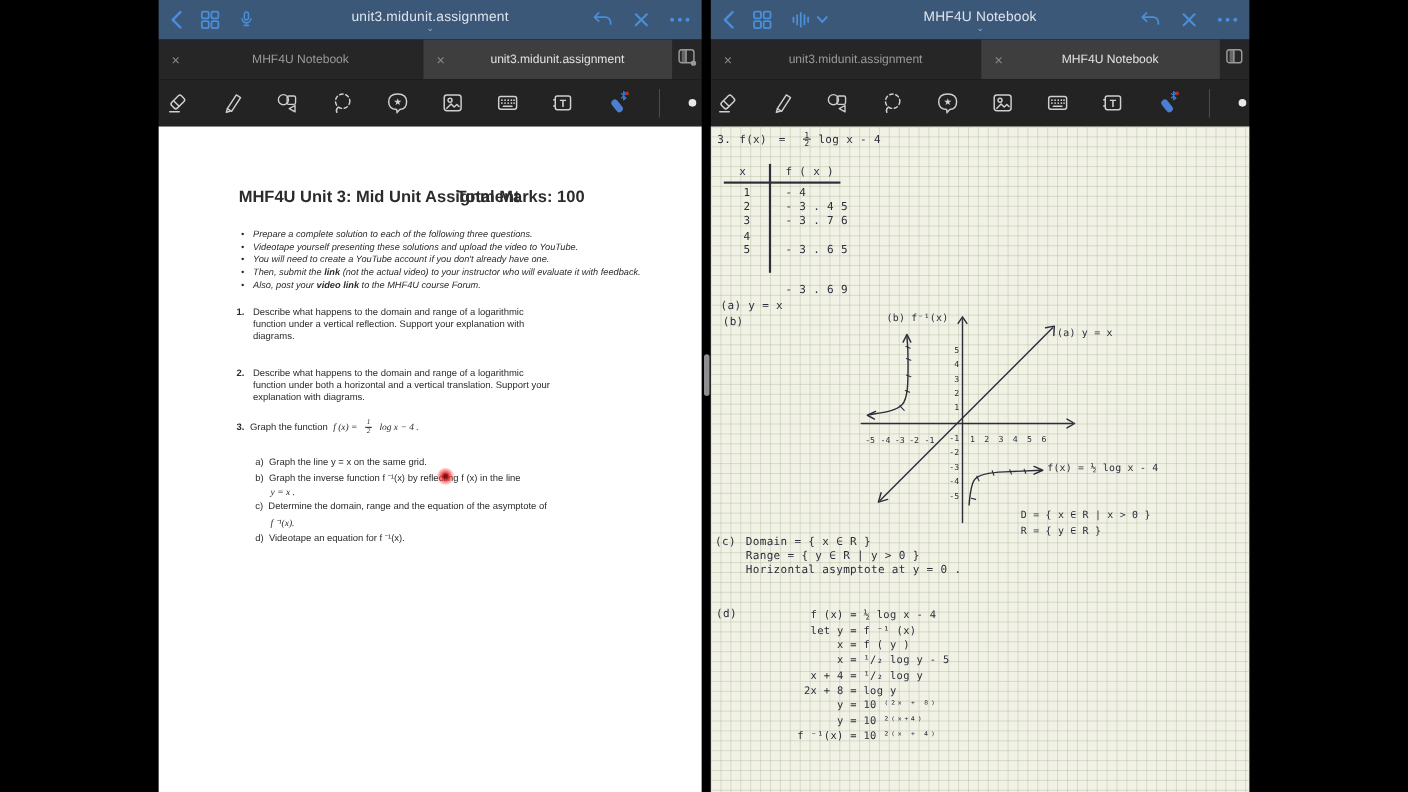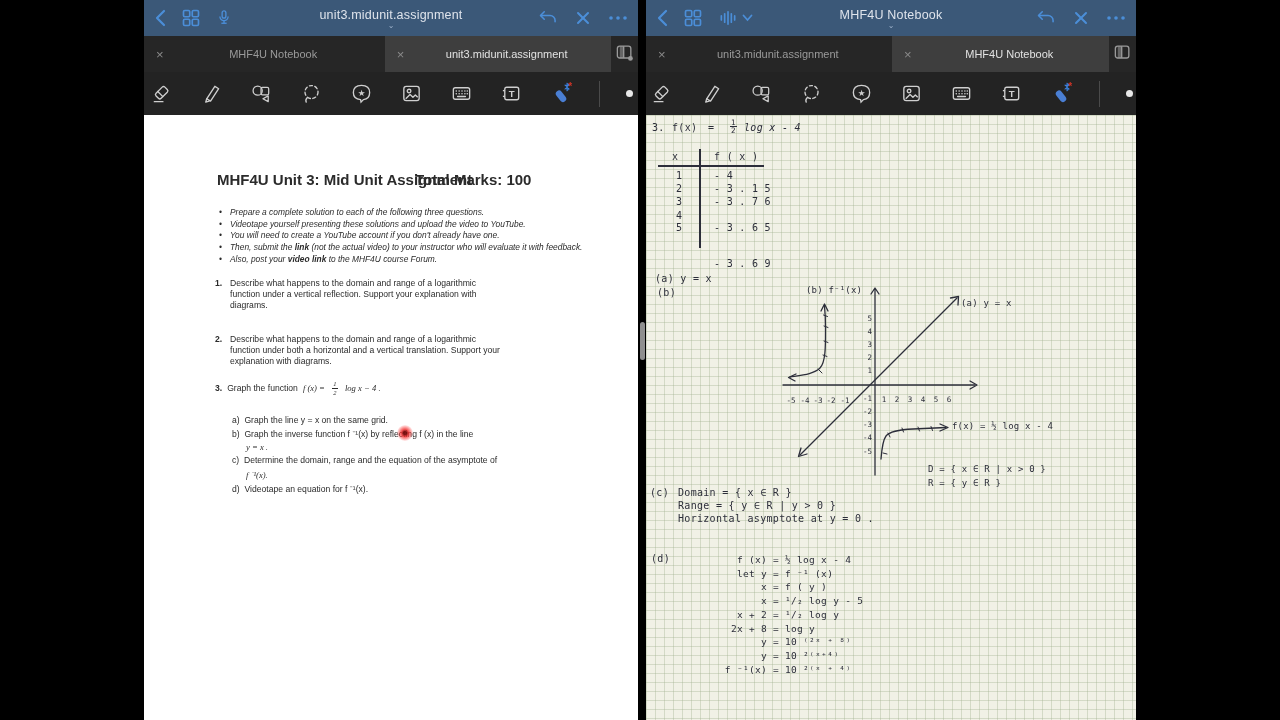--- a/index.html
+++ b/index.html
@@ -467,30 +467,30 @@
     <div class="content">
 
       <div class="hw" style="left:6px;top:7px;">3.</div>
       <div class="hw" style="left:26px;top:7px;">f(x)</div>
       <div class="hw" style="left:62px;top:7px;">=</div>
       <span class="hw hwfrac" style="left:84px;top:4px;">
         <span>1</span>
           <span class="bar"></span>
           <span>2</span>
       </span>
-      <div class="hw" style="left:98px;top:7px;font-style:italic;">log x - 4</div>
+      <div class="hw" style="left:98px;top:7px;">log x - 4</div>
 
       <div class="hw" style="left:26px;top:36px;">x</div>
       <div class="hw" style="left:68px;top:36px;">f ( x )</div>
       <div class="tline" style="left:12px;top:50px;width:106px;height:1.5px;"></div>
       <div class="tline" style="left:53px;top:34px;width:1.5px;height:99px;"></div>
       <div class="hw" style="left:30px;top:55px;">1</div>
       <div class="hw" style="left:68px;top:55px;">- 4</div>
       <div class="hw" style="left:30px;top:68px;">2</div>
-      <div class="hw" style="left:68px;top:68px;">- 3 . 1 5</div>
+      <div class="hw" style="left:68px;top:68px;">- 3 . 4 5</div>
       <div class="hw" style="left:30px;top:81px;">3</div>
       <div class="hw" style="left:68px;top:81px;">- 3 . 7 6</div>
       <div class="hw" style="left:30px;top:95px;">4</div>
       <div class="hw" style="left:68px;top:95px;margin-top:48px;">- 3 . 6 9</div>
       <div class="hw" style="left:30px;top:107px;">5</div>
       <div class="hw" style="left:68px;top:107px;">- 3 . 6 5</div>
 
       <div class="hw" style="left:9px;top:158px;">(a)  y = x</div>
       <div class="hw" style="left:11px;top:172px;">(b)</div>
 
@@ -559,21 +559,21 @@
           <span class="rhs">½ log x - 4</span>
         <span class="lhs">let  y</span>
           <span class="eq">=</span>
           <span class="rhs">f ⁻¹ (x)</span>
         <span class="lhs">x</span>
           <span class="eq">=</span>
           <span class="rhs">f ( y )</span>
         <span class="lhs">x</span>
           <span class="eq">=</span>
           <span class="rhs">¹/₂  log y - 5</span>
-        <span class="lhs">x + 2</span>
+        <span class="lhs">x + 4</span>
           <span class="eq">=</span>
           <span class="rhs">¹/₂  log y</span>
         <span class="lhs">2x + 8</span>
           <span class="eq">=</span>
           <span class="rhs">log y</span>
         <span class="lhs">y</span>
           <span class="eq">=</span>
           <span class="rhs">10 ⁽²ˣ ⁺ ⁸⁾</span>
         <span class="lhs">y</span>
           <span class="eq">=</span>

